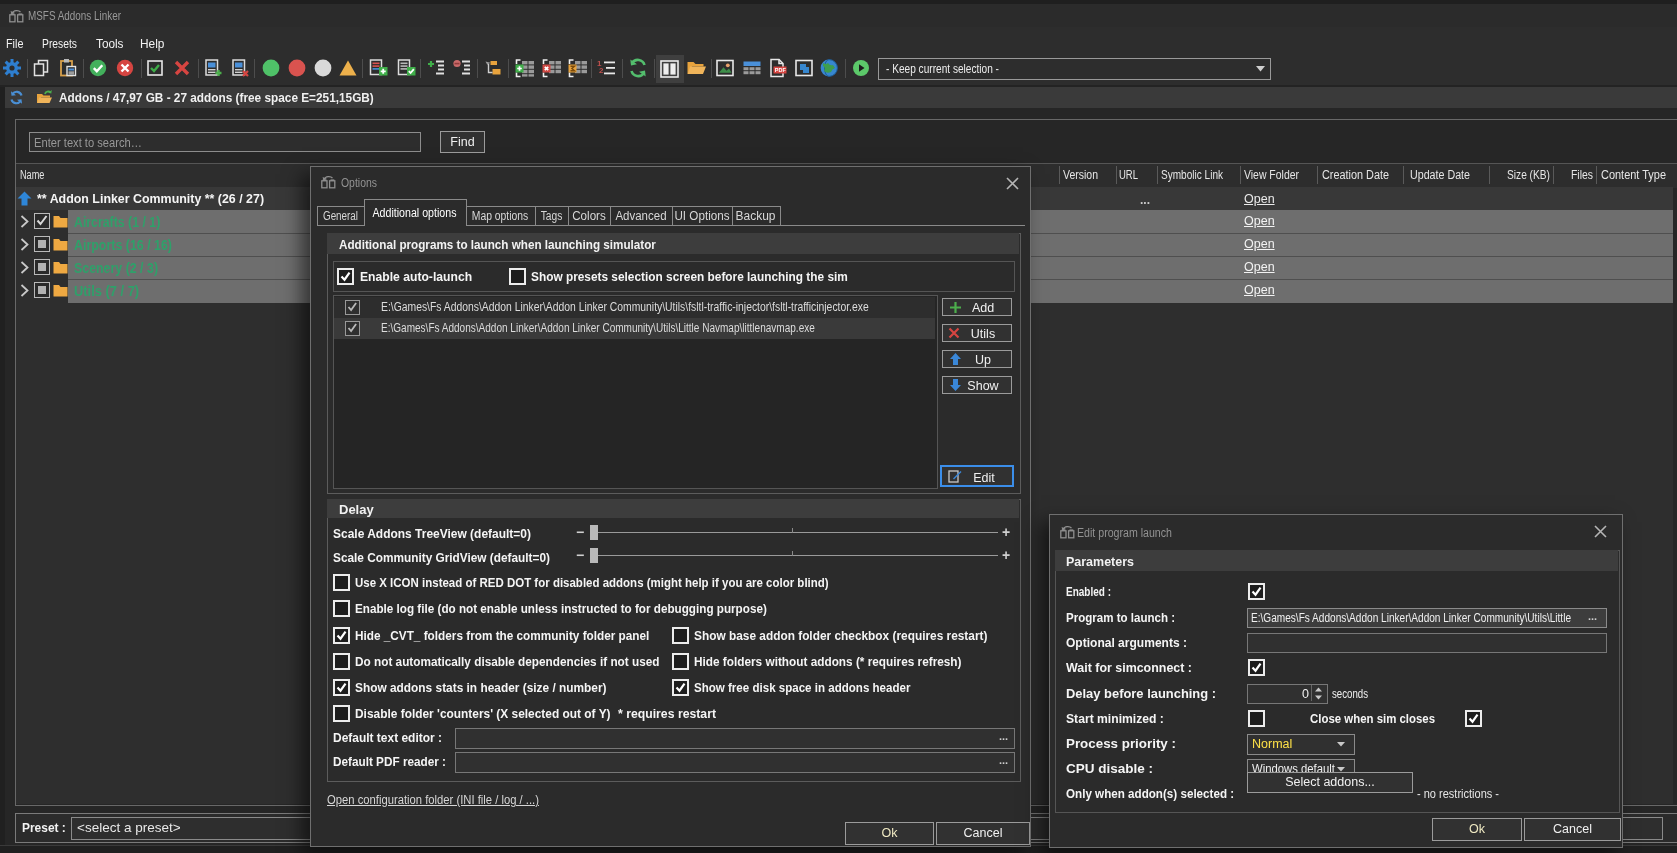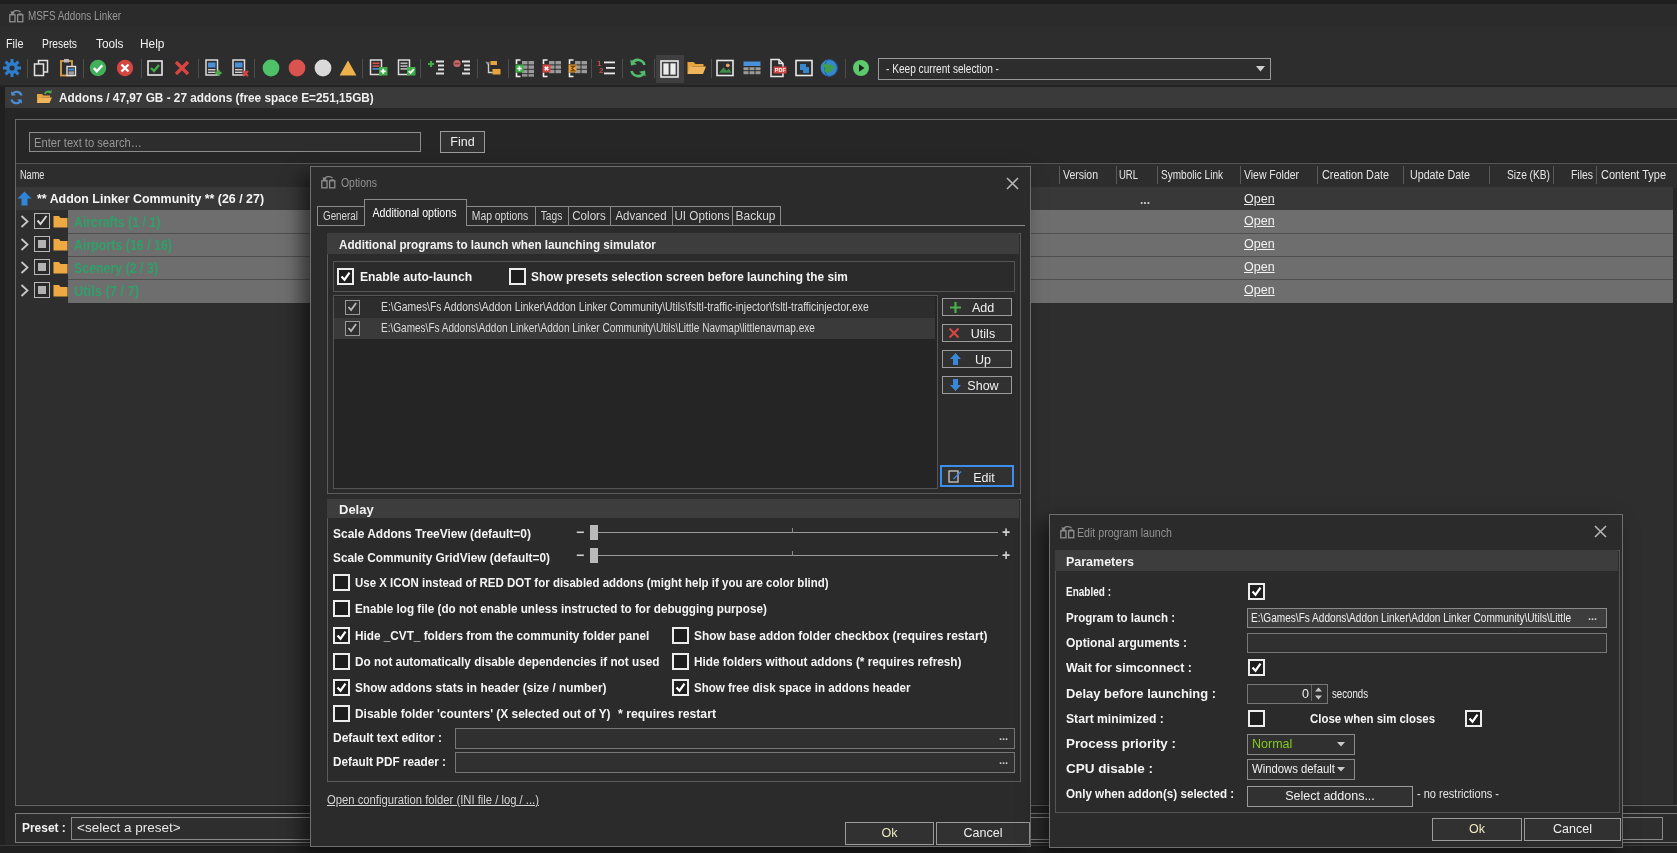--- a/index.html
+++ b/index.html
@@ -564,29 +564,29 @@
 <div class="txt b" style="transform:scaleX(0.9);left:16px;top:196px;font-size:13.5px;color:#f5f5f5">Start minimized :</div>
 <div class="cb" style="left:198px;top:195px"></div>
 <div class="txt b" style="transform:scaleX(0.846);left:260px;top:196px;font-size:13.5px;color:#f5f5f5">Close when sim closes</div>
 <div class="cb" style="left:415px;top:195px">
         <svg width="13" height="13" viewBox="0 0 13 13">
           <path d="M2.5 6.5 l3 3.2 5-7" fill="none" stroke="#fff" stroke-width="2.2"></path>
         </svg>
       </div>
 <div class="txt b" style="transform:scaleX(0.99);left:16px;top:221px;font-size:13.5px;color:#f5f5f5">Process priority :</div>
 <div class="ab" style="left:197px;top:219px;width:106px;height:19px;background:#303030;border:1px solid #8a8a8a"></div>
-<div class="txt" style="left:202px;top:222px;font-size:12.5px;color:#84cc16">Normal</div>
+<div class="txt" style="left:202px;top:222px;font-size:12.5px;color:#fde047">Normal</div>
 <svg class="ab" style="left:287px;top:227px" width="9" height="5" viewBox="0 0 9 5">
         <path d="M0 0 h8 l-4 4.5z" fill="#c9c9c9"></path>
       </svg>
 <div class="txt b" style="left:16px;top:246px;font-size:13.5px;color:#f5f5f5">CPU disable :</div>
 <div class="ab" style="left:197px;top:244px;width:106px;height:19px;background:#303030;border:1px solid #8a8a8a"></div>
 <div class="txt" style="transform:scaleX(0.905);left:202px;top:247px;font-size:12.5px;color:#f0f0f0">Windows default</div>
 <svg class="ab" style="left:287px;top:252px" width="9" height="5" viewBox="0 0 9 5">
         <path d="M0 0 h8 l-4 4.5z" fill="#c9c9c9"></path>
       </svg>
 <div class="txt b" style="transform:scaleX(0.862);left:16px;top:271px;font-size:13.5px;color:#f5f5f5">Only when addon(s) selected :</div>
-<div class="btn" style="left:197px;top:271px;width:164px;height:19px;line-height:19px">Select addons...</div>
+<div class="btn" style="left:197px;top:257px;width:164px;height:19px;line-height:19px">Select addons...</div>
 <div class="txt" style="transform:scaleX(0.847);left:367px;top:271px;font-size:13px;color:#e6e6e6">- no restrictions -</div>
 <div class="btn" style="left:382px;top:303px;width:88px;height:21px;line-height:21px;color:#efe9c2">Ok</div>
 <div class="btn" style="left:474px;top:303px;width:95px;height:21px;line-height:21px">Cancel</div>
 </div>
 
 </div>
 </body></html>

